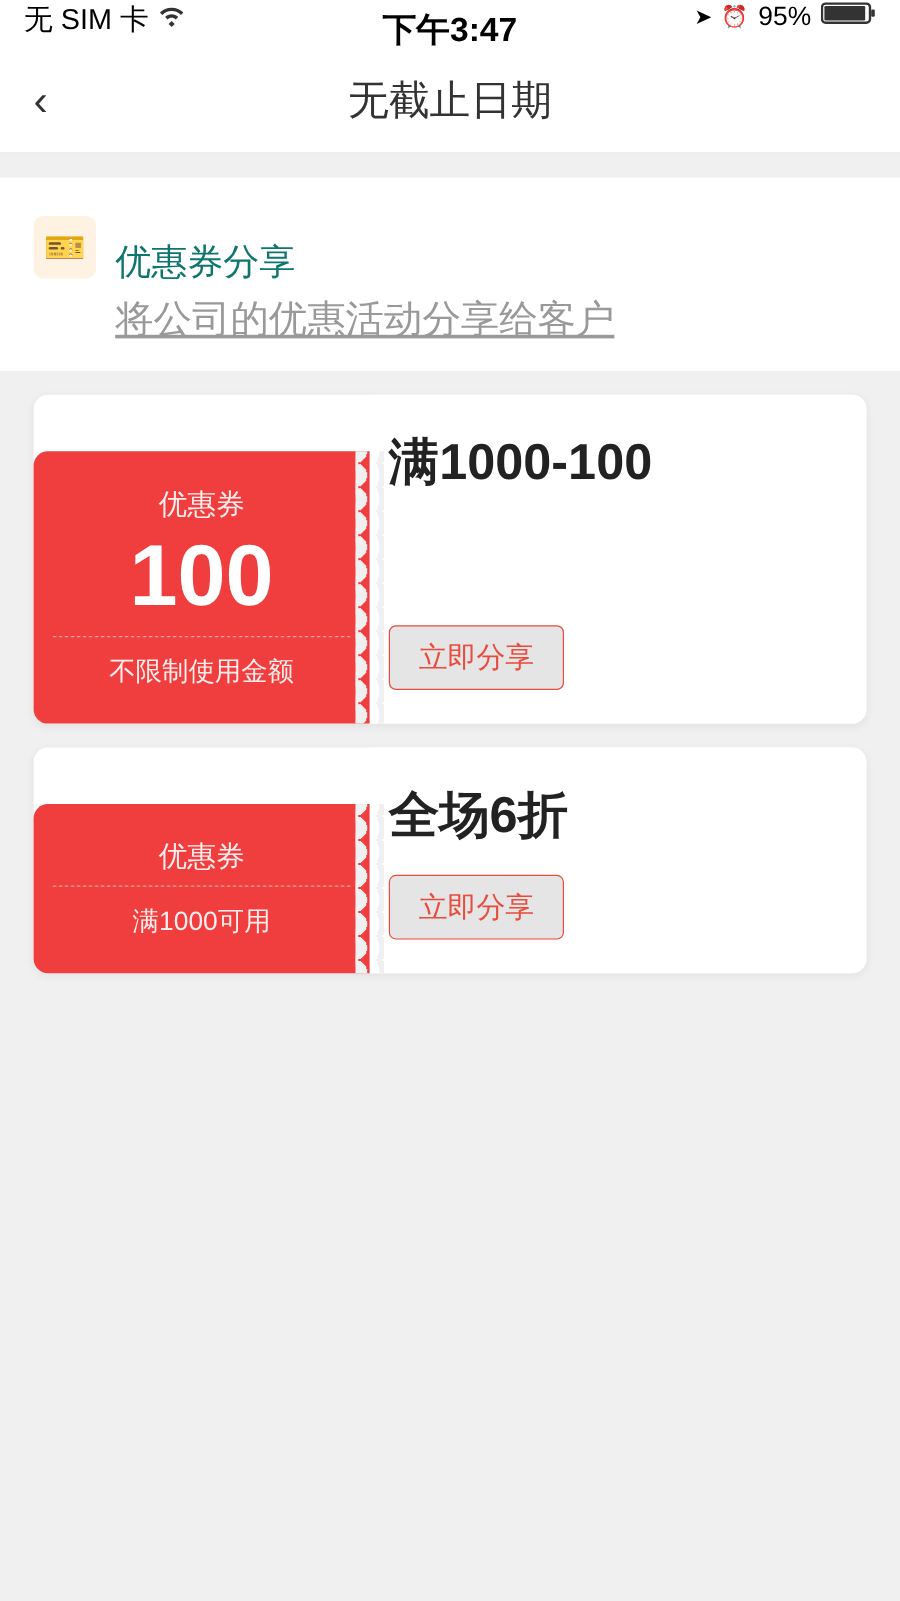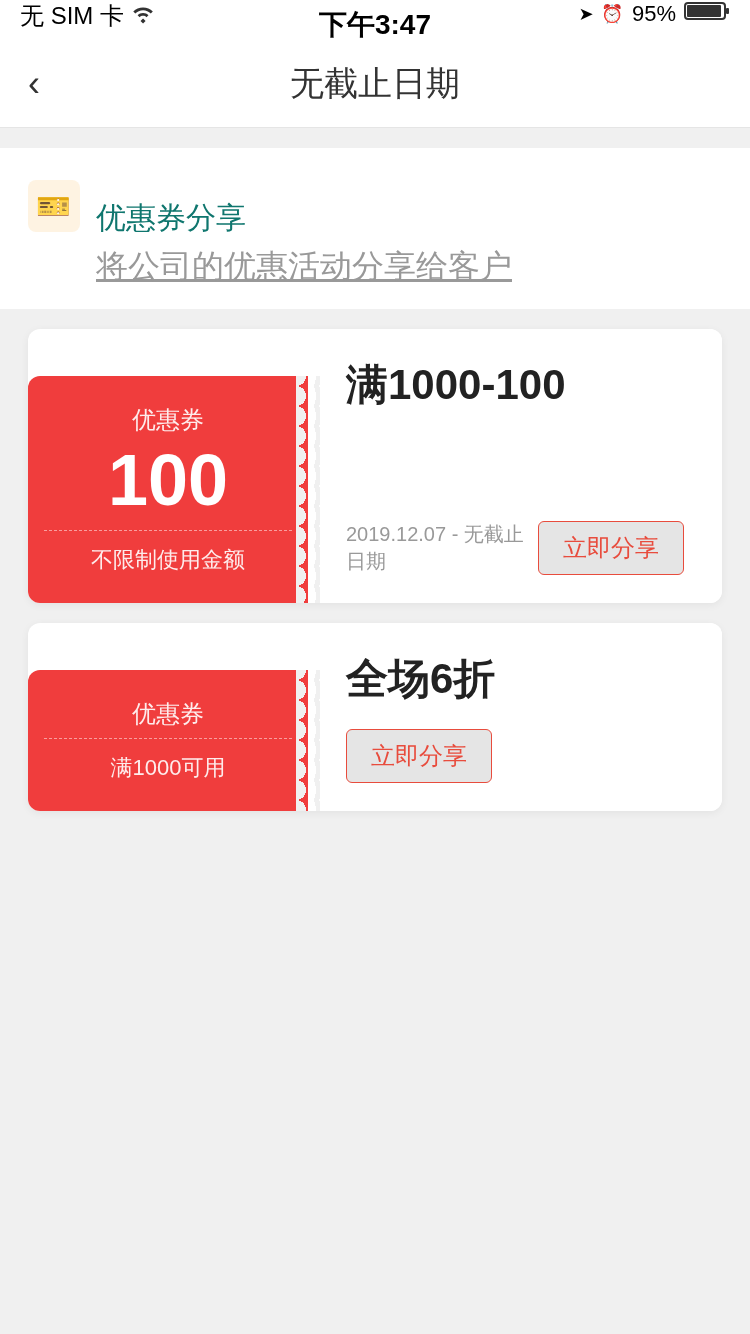--- a/index.html
+++ b/index.html
@@ -196,21 +196,21 @@
     }
     .coupon-condition {
       font-size: 22px;
       color: rgba(255,255,255,0.9);
       text-align: center;
     }
 
     
     .coupon-right {
       flex: 1;
-      padding: 28px 38px;
+      padding: 28px 16px;
       display: flex;
       flex-direction: column;
       justify-content: space-between;
       background: #fff;
       border-radius: 0 12px 12px 0;
     }
     .coupon-name {
       font-size: 42px;
       font-weight: 600;
       color: #222;
@@ -288,21 +288,20 @@
         <div class="coupon-amount">100</div>
         <hr class="coupon-divider">
         <div class="coupon-condition">不限制使用金额</div>
         <div class="scallop">
           <div class="scallop-inner"></div>
         </div>
       </div>
       <div class="coupon-right">
         <div class="coupon-name">满1000-100</div>
         <div class="coupon-bottom">
-          <div class="coupon-date">2019.12.07 - 无截止日期</div>
           <button class="share-btn">立即分享</button>
         </div>
       </div>
     </div>
     <div class="coupon-card">
       <div class="coupon-left">
         <div class="coupon-label">优惠券</div>
         <hr class="coupon-divider">
         <div class="coupon-condition">满1000可用</div>
         <div class="scallop">

